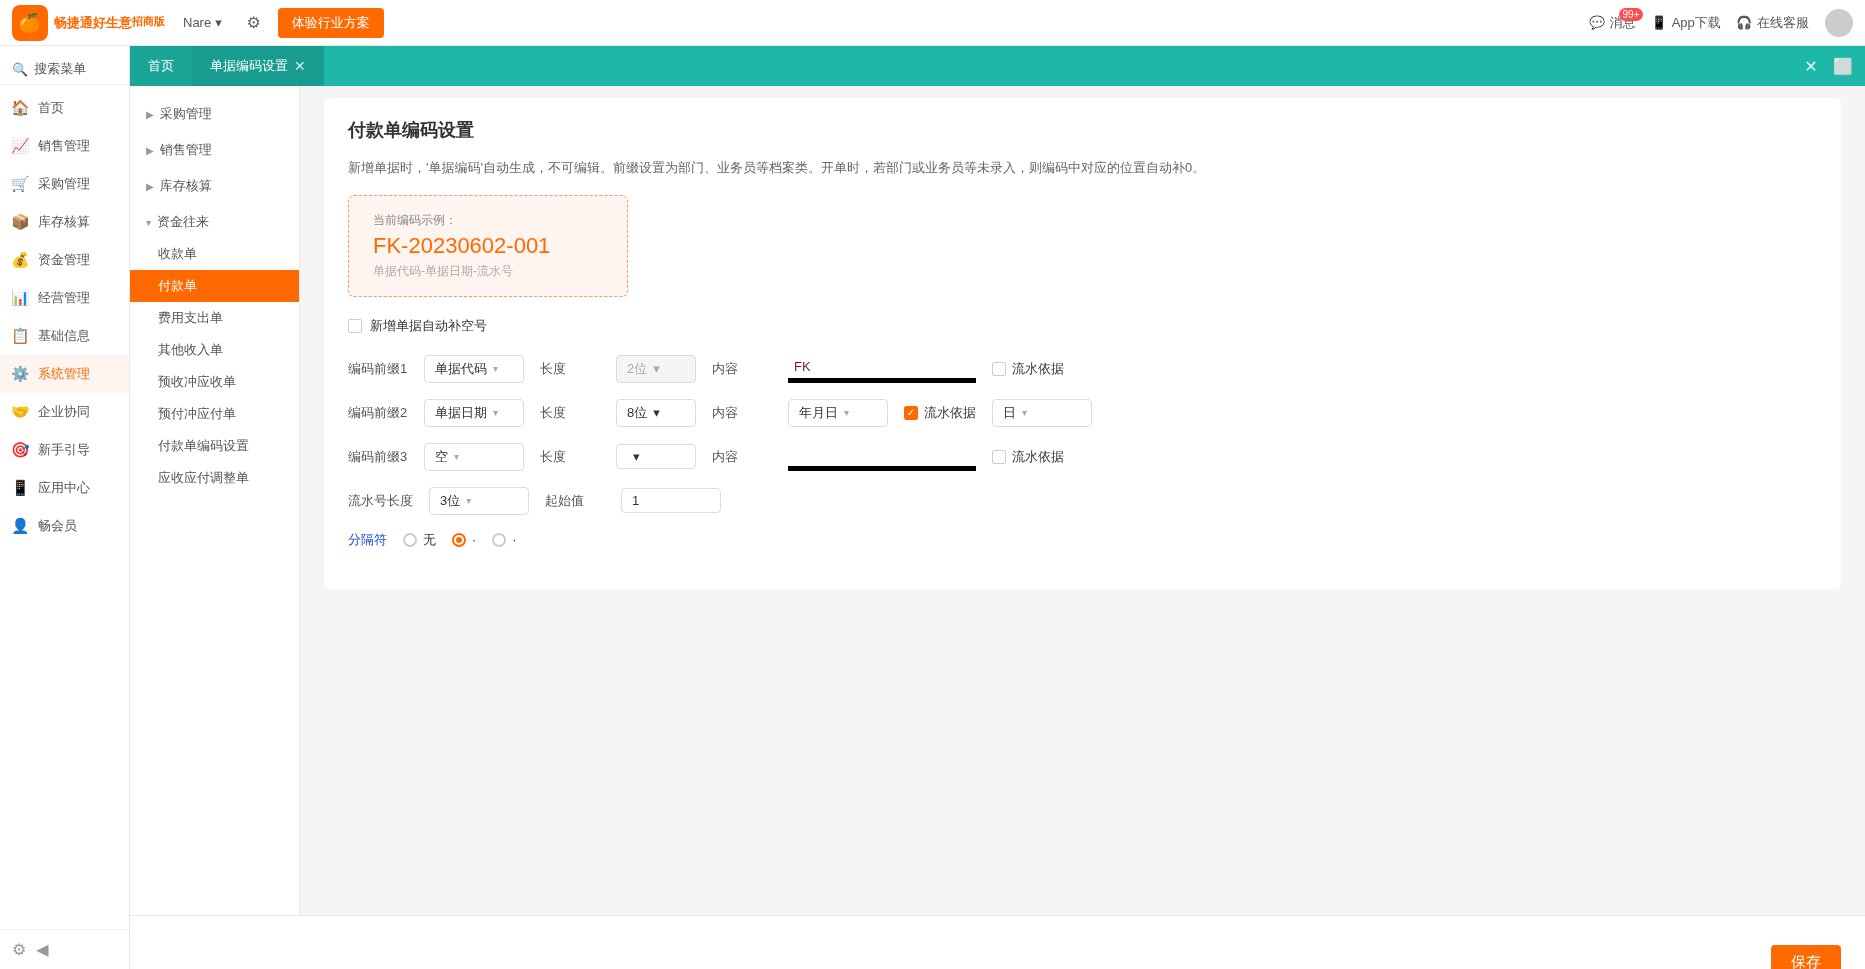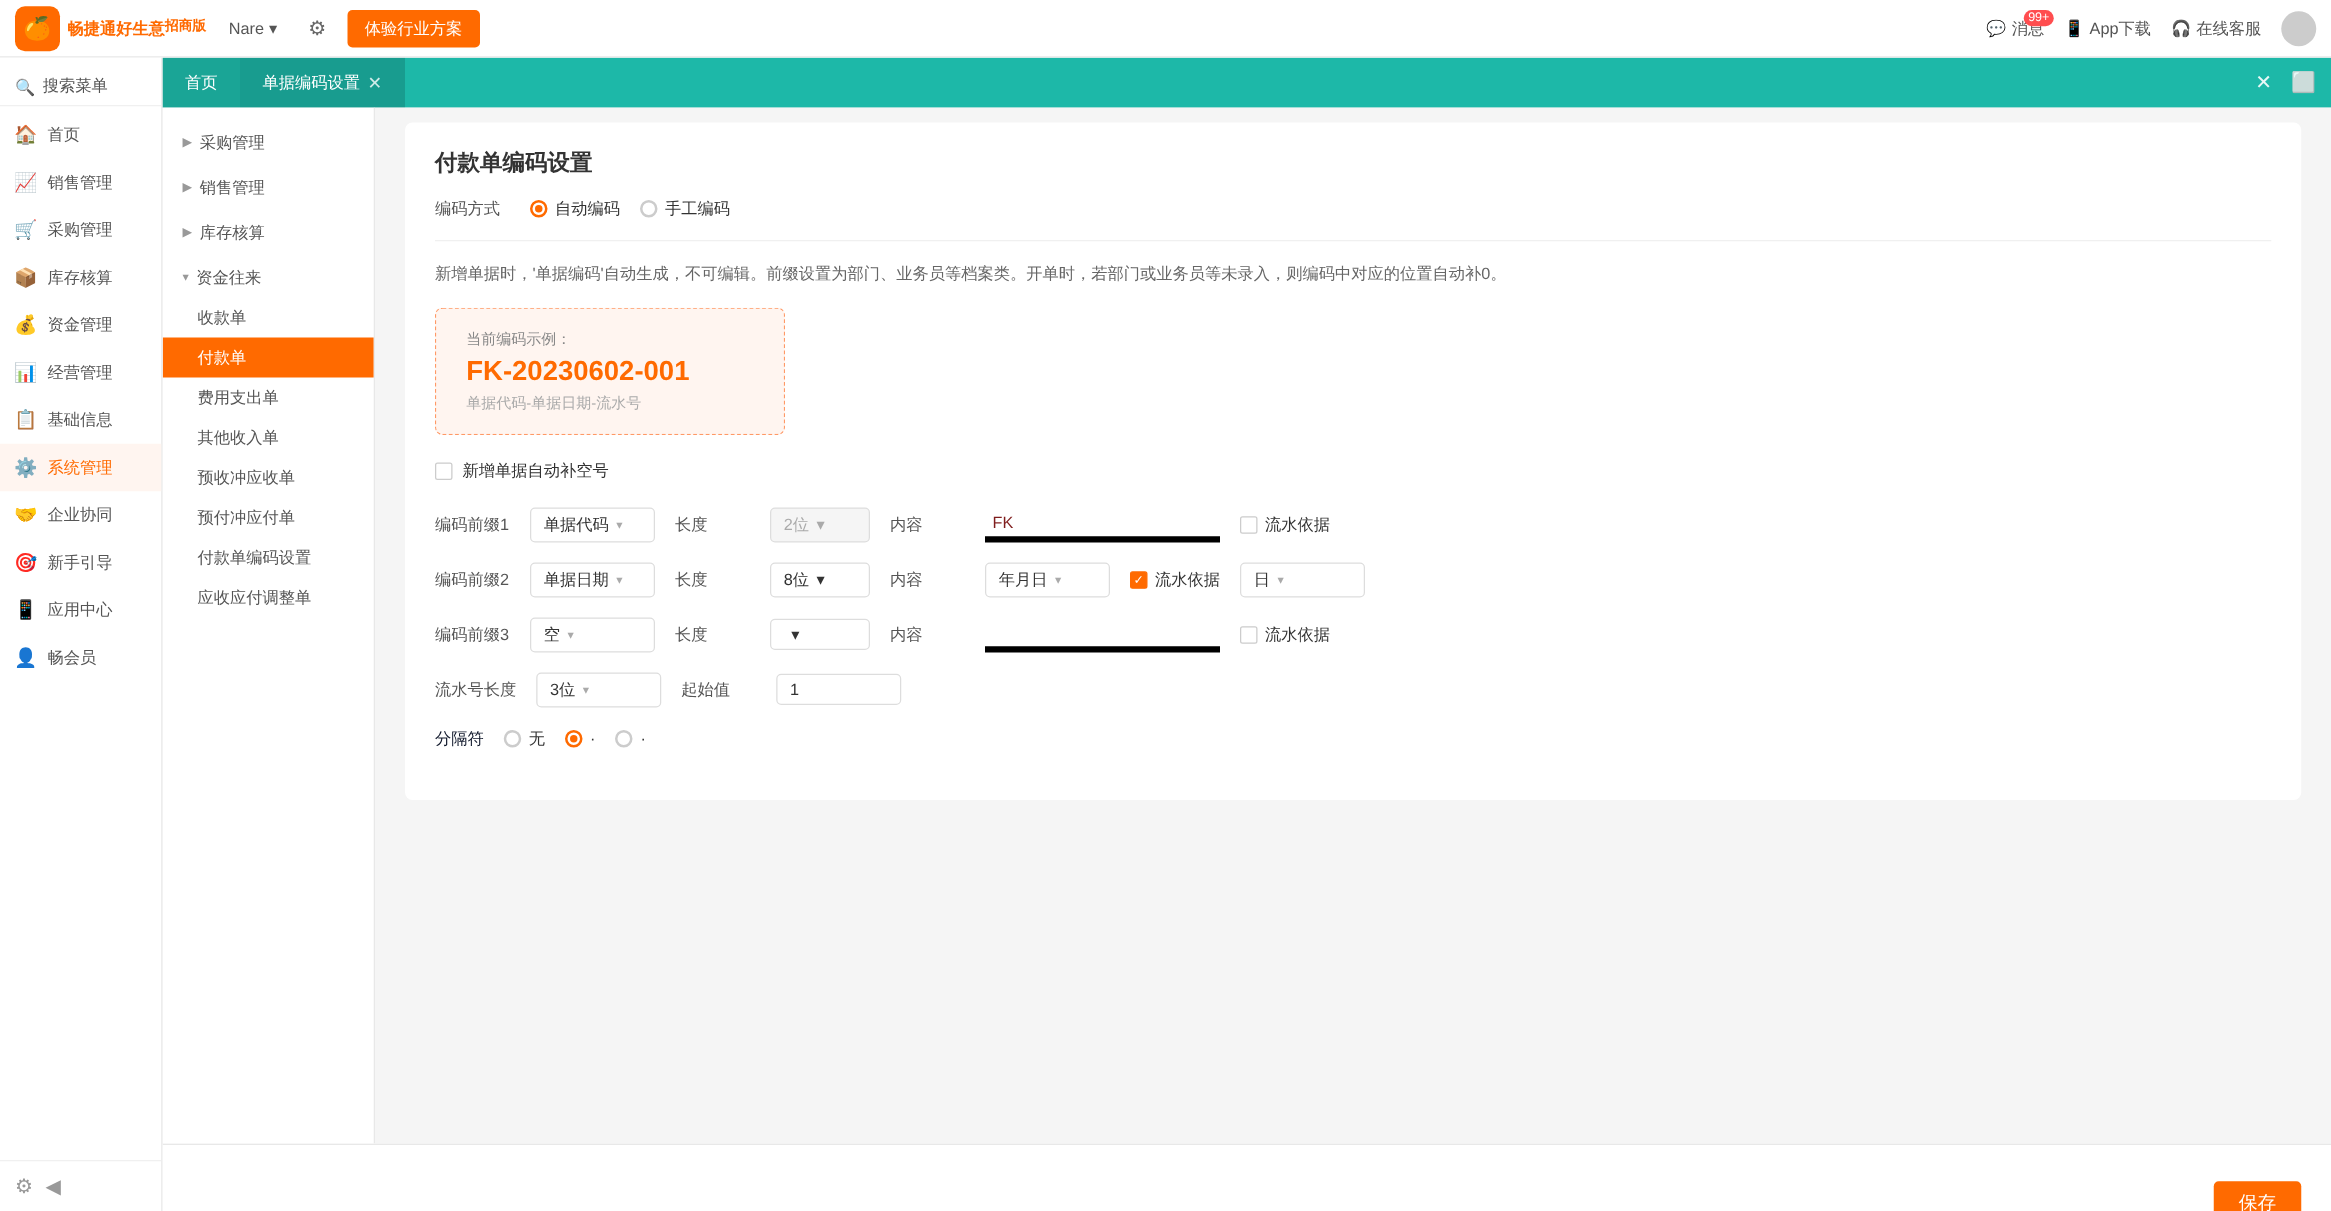--- a/index.html
+++ b/index.html
@@ -82,21 +82,21 @@
     .radio-circle { width: 14px; height: 14px; border-radius: 50%; border: 2px solid #ccc; display: flex; align-items: center; justify-content: center; }
     .radio-circle.checked { border-color: #ff6a00; }
     .radio-circle.checked::after { content: ''; width: 6px; height: 6px; border-radius: 50%; background: #ff6a00; display: block; }
 
     
     .info-text { color: #666; font-size: 13px; margin-bottom: 16px; line-height: 1.6; }
 
     
     .code-preview { background: #fff5f0; border: 1.5px dashed #ff9966; border-radius: 6px; padding: 16px 24px; display: inline-block; margin-bottom: 20px; min-width: 280px; }
     .code-preview-label { font-size: 12px; color: #888; margin-bottom: 4px; }
-    .code-preview-value { font-size: 22px; font-weight: bold; color: #ff6a00; margin-bottom: 4px; }
+    .code-preview-value { font-size: 22px; font-weight: normal; color: #ff6a00; margin-bottom: 4px; }
     .code-preview-sub { font-size: 12px; color: #aaa; }
 
     
     .checkbox-row { display: flex; align-items: center; gap: 8px; margin-bottom: 20px; font-size: 13px; color: #333; }
     .checkbox-box { width: 14px; height: 14px; border: 1px solid #ccc; border-radius: 2px; display: flex; align-items: center; justify-content: center; cursor: pointer; }
 
     
     .form-row { display: flex; align-items: center; gap: 16px; margin-bottom: 16px; flex-wrap: wrap; }
     .form-label { color: #555; font-size: 13px; min-width: 60px; }
     .select-box { display: flex; align-items: center; border: 1px solid #ddd; border-radius: 4px; padding: 4px 10px; font-size: 13px; color: #333; background: #fff; cursor: pointer; gap: 6px; min-width: 100px; }
@@ -105,21 +105,21 @@
     .input-box.disabled { background: #f5f5f5; color: #aaa; }
     .length-select { display: flex; align-items: center; border: 1px solid #ddd; border-radius: 4px; padding: 4px 10px; font-size: 13px; color: #333; background: #fff; cursor: pointer; gap: 6px; min-width: 80px; }
     .content-input { border: none; border-bottom: 5px solid #000000; padding: 4px 6px; font-size: 13px; color: #7f1d1d; background: transparent; min-width: 60px; outline: none; }
     .checkbox-inline { display: flex; align-items: center; gap: 6px; font-size: 13px; color: #333; cursor: pointer; }
     .checkbox-checked { width: 14px; height: 14px; background: #ff6a00; border: 1px solid #ff6a00; border-radius: 2px; display: flex; align-items: center; justify-content: center; }
     .checkbox-checked::after { content: '✓'; color: #fff; font-size: 10px; }
     .checkbox-unchecked { width: 14px; height: 14px; border: 1px solid #ccc; border-radius: 2px; }
 
     
     .separator-row { display: flex; align-items: center; gap: 16px; margin-bottom: 20px; }
-    .sep-label { color: #0f172a; font-size: 13px; }
+    .sep-label { color: #1d4ed8; font-size: 13px; }
     .sep-radio-group { display: flex; align-items: center; gap: 16px; }
     .sep-radio-item { display: flex; align-items: center; gap: 6px; font-size: 13px; color: #333; cursor: pointer; }
 
     
     .bottom-bar { height: 54px; background: #fff; border-top: 1px solid #e8e8e8; display: flex; align-items: center; justify-content: flex-end; padding: 0 24px; flex-shrink: 0; }
     .save-btn { background: #ff6a00; color: #fff; border: none; border-radius: 4px; padding: 8px 20px; font-size: 15px; cursor: pointer; margin-top: 40px; }
   </style>
 </head>
 <body>
 
@@ -286,33 +286,20 @@
             <span>应收应付调整单</span>
           </div>
         </div>
       </div>
 
       <div class="main-content">
         <div class="settings-card">
           <div class="page-title">付款单编码设置</div>
 
           
-          <div class="encoding-method-row">
-            <span class="encoding-method-label">编码方式</span>
-            <div class="radio-group">
-              <label class="radio-item">
-                <div class="radio-circle checked"></div>
-                <span>自动编码</span>
-              </label>
-              <label class="radio-item">
-                <div class="radio-circle"></div>
-                <span>手工编码</span>
-              </label>
-            </div>
-          </div>
 
           
           <div class="info-text">新增单据时，'单据编码'自动生成，不可编辑。前缀设置为部门、业务员等档案类。开单时，若部门或业务员等未录入，则编码中对应的位置自动补0。</div>
 
           
           <div class="code-preview">
             <div class="code-preview-label">当前编码示例：</div>
             <div class="code-preview-value">FK-20230602-001</div>
             <div class="code-preview-sub">单据代码-单据日期-流水号</div>
           </div>

